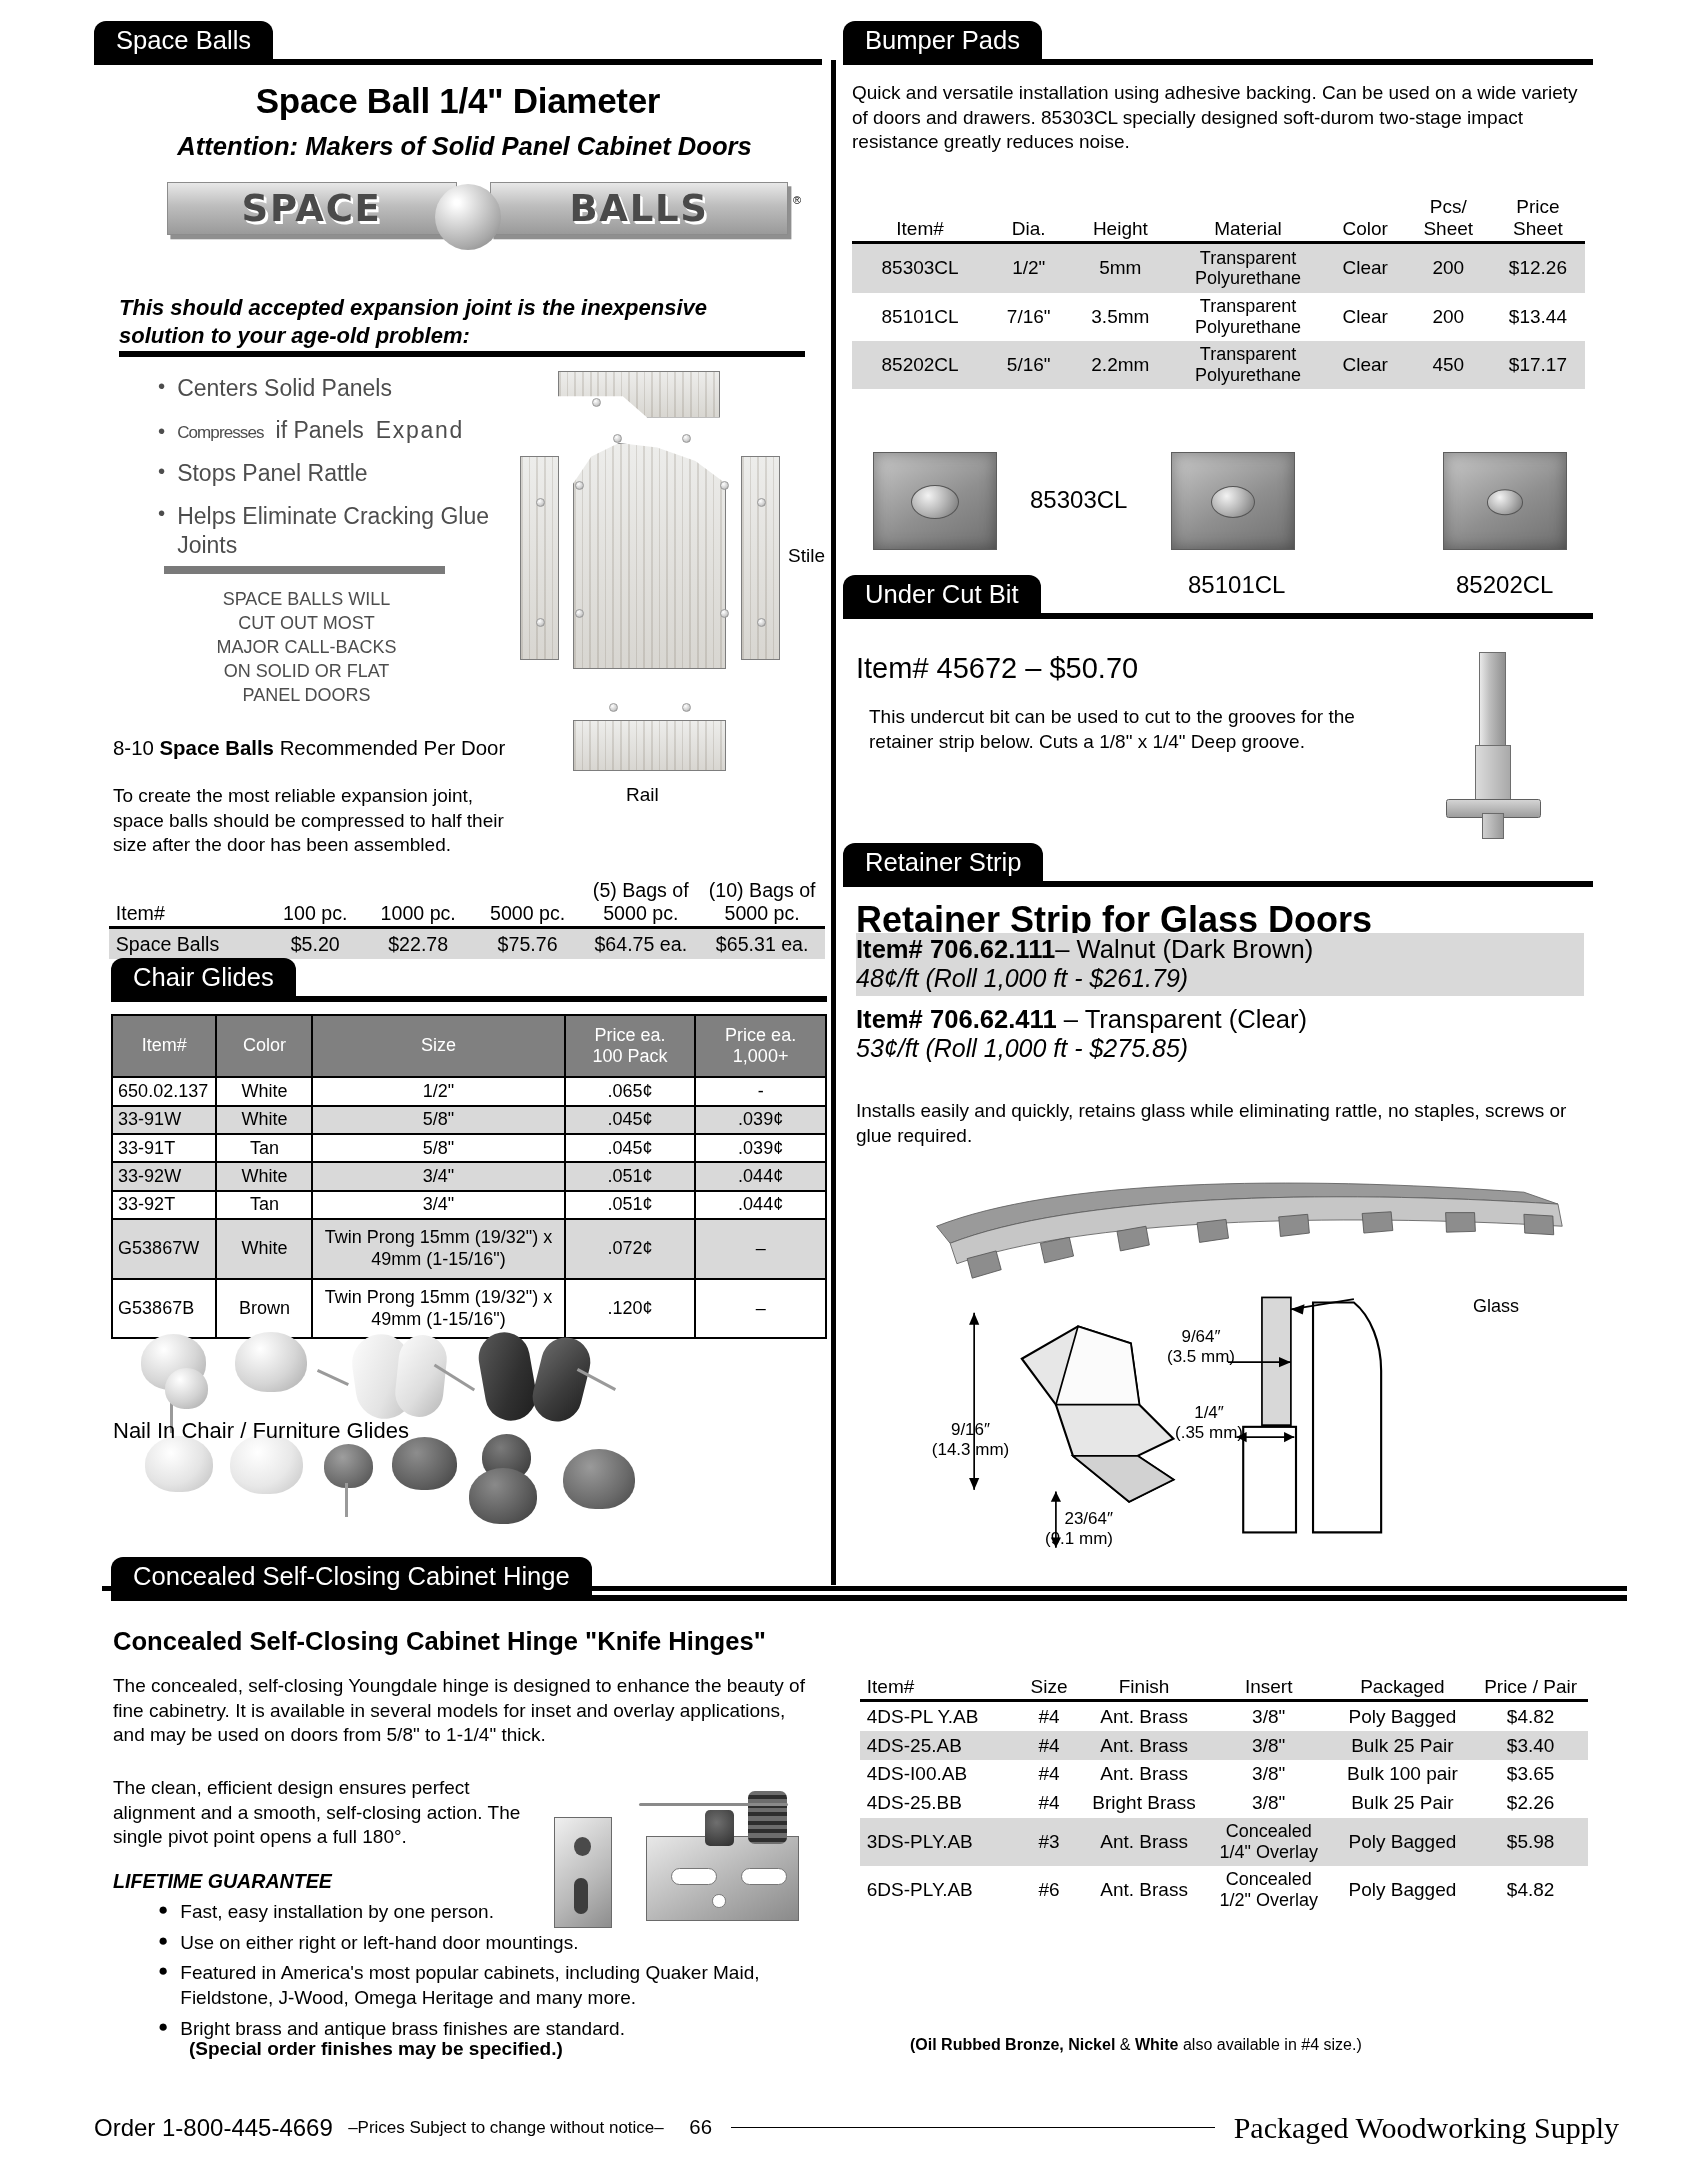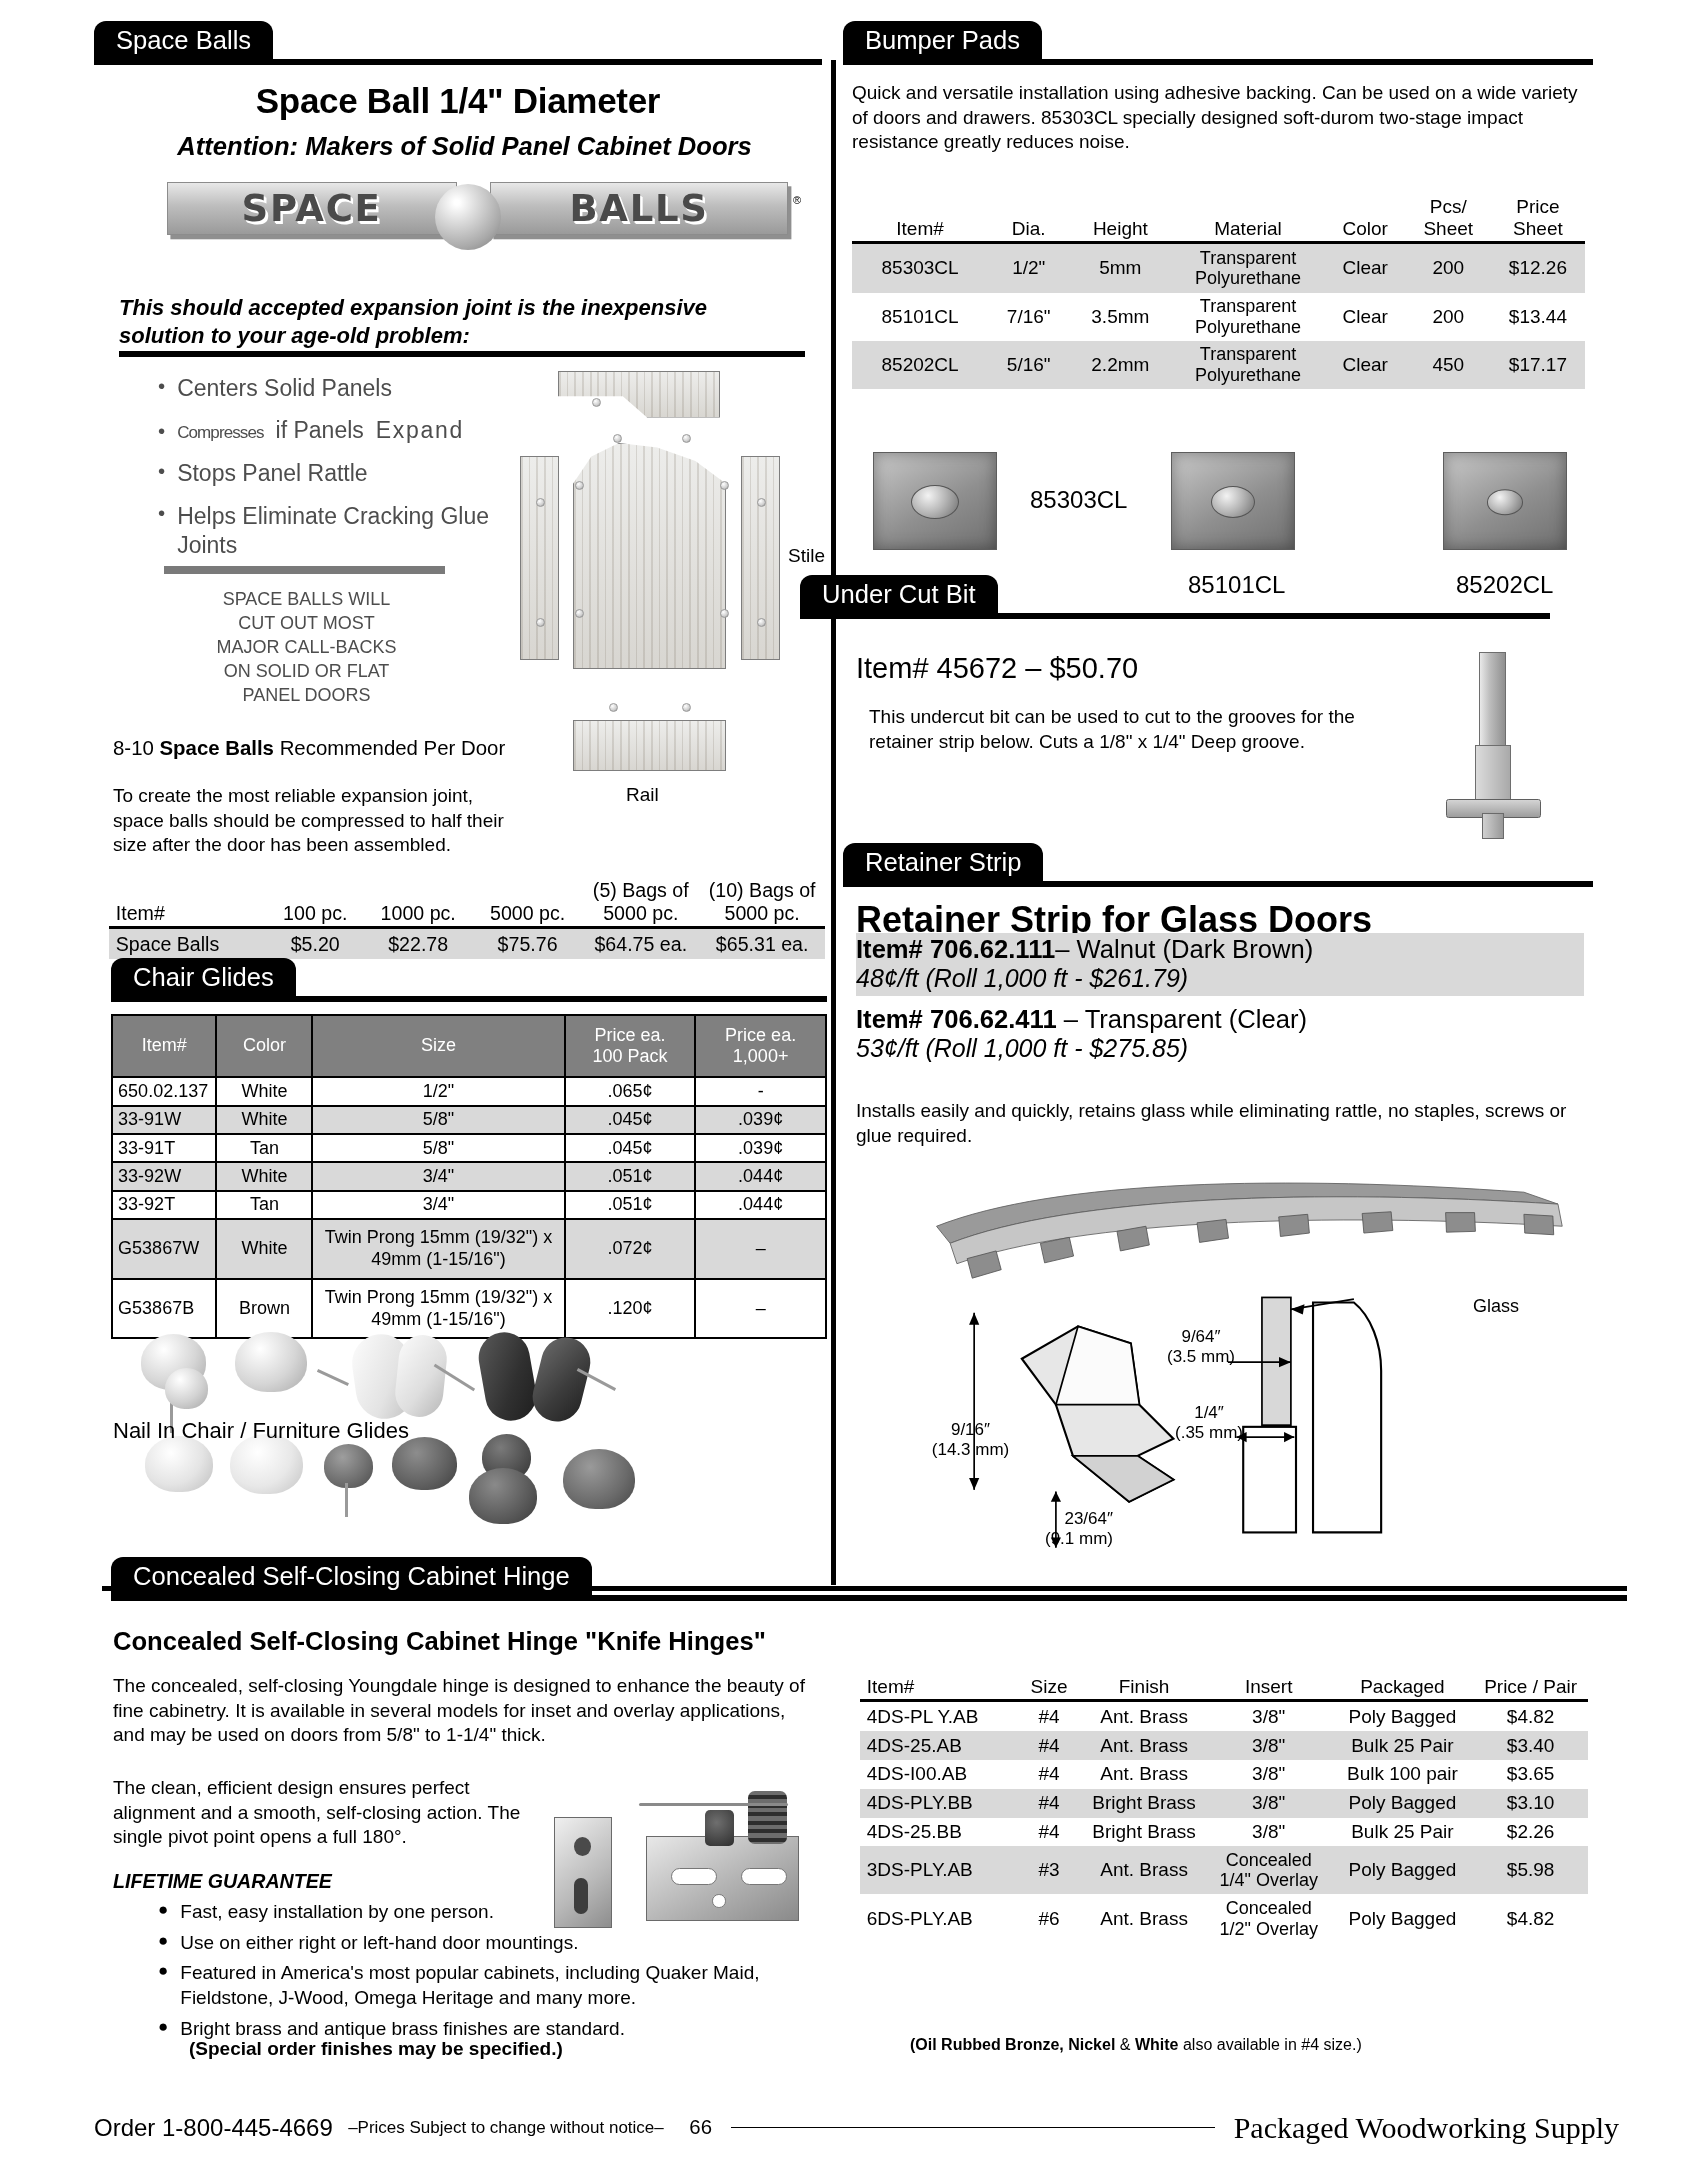--- a/index.html
+++ b/index.html
@@ -489,21 +489,21 @@
       <div class="bump" style="width:44px; height:32px;"></div>
     </div>
     <div style="position:absolute; left:328px; top:128px; font-size:24px;">85101CL</div>
 
     <div class="pad" style="position:absolute; left:583px; top:8.5px; width:124px; height:98px;">
       <div class="bump" style="width:36px; height:25.6px;"></div>
     </div>
     <div style="position:absolute; left:596px; top:128px; font-size:24px;">85202CL</div>
   </div>
 
-  <div class="sec" style="left:800px; top:575px; width:750px;">
+  <div class="sec" style="left:843px; top:575px; width:750px;">
     <div class="sec-tab">Under Cut Bit</div>
     <div class="sec-rule"></div>
   </div>
 
   <div style="position:absolute; left:856px; top:652px; font-size:29px;">Item# 45672 – $50.70</div>
   <div class="body" style="position:absolute; left:869px; top:705px; width:545px;">This undercut bit can be used to cut to the grooves for the retainer strip below. Cuts a 1/8" x 1/4" Deep groove.</div>
 
   <div style="position:absolute; left:1397px; top:643px; width:196px; height:200px;">
     <div class="bit-shank" style="left:82px; top:8.5px; width:27px; height:102px;"></div>
     <div class="bit-body" style="left:78px; top:102px; width:36px; height:60px;"></div>
@@ -698,28 +698,20 @@
         <td>$3.40</td>
       </tr>
       <tr>
         <td style="text-align:left;">4DS-I00.AB</td>
         <td>#4</td>
         <td>Ant. Brass</td>
         <td>3/8"</td>
         <td>Bulk 100 pair</td>
         <td>$3.65</td>
       </tr>
-      <tr class="rowshade">
-        <td style="text-align:left;">4DS-PLY.BB</td>
-        <td>#4</td>
-        <td>Bright Brass</td>
-        <td>3/8"</td>
-        <td>Poly Bagged</td>
-        <td>$3.10</td>
-      </tr>
       <tr>
         <td style="text-align:left;">4DS-25.BB</td>
         <td>#4</td>
         <td>Bright Brass</td>
         <td>3/8"</td>
         <td>Bulk 25 Pair</td>
         <td>$2.26</td>
       </tr>
       <tr class="rowshade">
         <td style="text-align:left;">3DS-PLY.AB</td>

